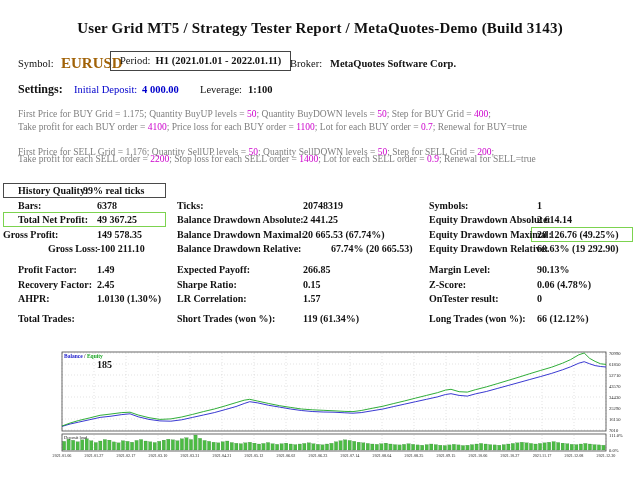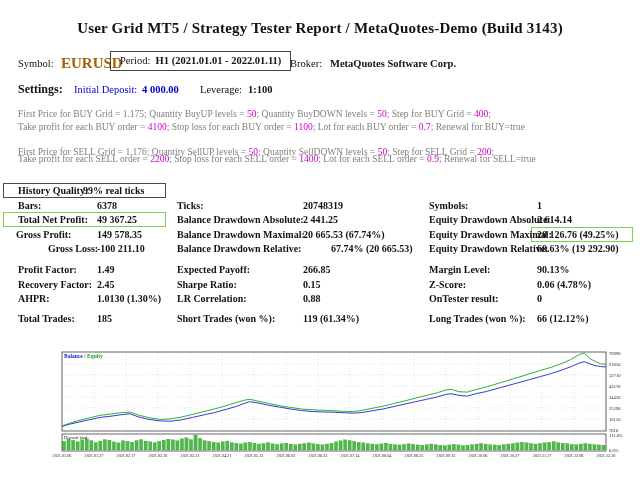--- a/index.html
+++ b/index.html
@@ -44,21 +44,21 @@
   <span class="abs lab10" style="left:290px;top:58px;">Broker:</span>
   <span class="abs lab10 val-bold" style="left:330px;top:58px;">MetaQuotes Software Corp.</span>
 
   <span class="abs settings-lab" style="left:18px;top:82px;">Settings:</span>
   <span class="abs lab10 blue" style="left:74px;top:84px;">Initial Deposit:</span>
   <span class="abs lab10 blue val-bold" style="left:142px;top:84px;">4 000.00</span>
   <span class="abs lab10" style="left:200px;top:84px;">Leverage:</span>
   <span class="abs lab10 val-bold" style="left:248px;top:84px;">1:100</span>
 
   <div class="param-line" style="top:108px;" id="pl0"><span>First Price for BUY Grid = 1.175;  Quantity BuyUP levels = </span><span class="hl">50</span><span>;  Quantity BuyDOWN levels = </span><span class="hl">50</span><span>;  Step for BUY Grid = </span><span class="hl">400</span><span>;</span></div>
-  <div class="param-line" style="top:120.5px;" id="pl1"><span>Take profit for each BUY order = </span><span class="hl">4100</span><span>;  Stop loss for each BUY order = </span><span class="hl">1100</span><span>;  Lot for each BUY order = </span><span class="hl">0.7</span><span>;  Renewal for BUY=true</span></div>
+  <div class="param-line" style="top:120.5px;" id="pl1"><span>Take profit for each BUY order = </span><span class="hl">4100</span><span>;  Price loss for each BUY order = </span><span class="hl">1100</span><span>;  Lot for each BUY order = </span><span class="hl">0.7</span><span>;  Renewal for BUY=true</span></div>
   <div class="param-line" style="top:146px;" id="pl2"><span>First Price for SELL Grid = 1.176; Quantity SellUP levels = </span><span class="hl">50</span><span>;  Quantity SellDOWN levels = </span><span class="hl">50</span><span>;  Step for SELL Grid = </span><span class="hl">200</span><span>;</span></div>
   <div class="param-line" style="top:153px;" id="pl3"><span>Take profit for each SELL order = </span><span class="hl">2200</span><span>;  Stop loss for each SELL order = </span><span class="hl">1400</span><span>;  Lot for each SELL order = </span><span class="hl">0.9</span><span>;  Renewal for SELL=true</span></div>
 
   <div class="sblock" style="top:184px;" id="block1">
       <div class="srow">
         <div class="box dark" style="left: 3px; width: 161px;"></div>
         <span style="left: 18px;">History Quality:</span>
         <span style="left: 83px;">99% real ticks</span>
       </div>
       <div class="srow">
@@ -73,21 +73,21 @@
         <div class="box green" style="left: 3px; width: 161px;"></div>
         <span style="left: 18px;">Total Net Profit:</span>
         <span style="left: 97px;">49 367.25</span>
         <span style="left: 177px;">Balance Drawdown Absolute:</span>
         <span style="left: 303px;">2 441.25</span>
         <span style="left: 429px;">Equity Drawdown Absolute:</span>
         <span style="left: 537px;">2 614.14</span>
       </div>
       <div class="srow">
         <div class="box green" style="left: 531px; width: 100px;"></div>
-        <span style="left: 16px;">Gross Profit:</span>
+        <span style="left: 3px;">Gross Profit:</span>
         <span style="left: 97px;">149 578.35</span>
         <span style="left: 177px;">Balance Drawdown Maximal:</span>
         <span style="left: 303px;">20 665.53 (67.74%)</span>
         <span style="left: 429px;">Equity Drawdown Maximal:</span>
         <span style="left: 537px;">20 126.76 (49.25%)</span>
       </div>
       <div class="srow">
         <span style="left: 18px; margin-left: 30px;">Gross Loss:</span>
         <span style="left: 97px;">-100 211.10</span>
         <span style="left: 177px;">Balance Drawdown Relative:</span>
@@ -110,29 +110,29 @@
         <span style="left: 97px;">2.45</span>
         <span style="left: 177px;">Sharpe Ratio:</span>
         <span style="left: 303px;">0.15</span>
         <span style="left: 429px;">Z-Score:</span>
         <span style="left: 537px;">0.06 (4.78%)</span>
       </div>
       <div class="srow">
         <span style="left: 18px;">AHPR:</span>
         <span style="left: 97px;">1.0130 (1.30%)</span>
         <span style="left: 177px;">LR Correlation:</span>
-        <span style="left: 303px;">0.88</span>
+        <span style="left: 303px;">1.57</span>
         <span style="left: 429px;">OnTester result:</span>
         <span style="left: 537px;">0</span>
       </div>
     </div>
   <div class="sblock" style="top:312px;" id="block3">
       <div class="srow">
         <span style="left: 18px;">Total Trades:</span>
-        <span style="left: 97px;">185</span>
+        <span style="left: 97px; margin-top: 46px;">185</span>
         <span style="left: 177px;">Short Trades (won %):</span>
         <span style="left: 303px;">119 (61.34%)</span>
         <span style="left: 429px;">Long Trades (won %):</span>
         <span style="left: 537px;">66 (12.12%)</span>
       </div>
     </div>
 
   <div class="chart-wrap" id="chart"><svg viewBox="0 0 640 131" width="640" height="131">
         <line x1="62" y1="4" x2="606" y2="4" stroke="#b8b8b8" stroke-width="0.4" stroke-dasharray="1,2"></line>
         <text x="609" y="5.7" font-size="4.6" fill="#222" font-family="Liberation Serif, serif">70990</text>

